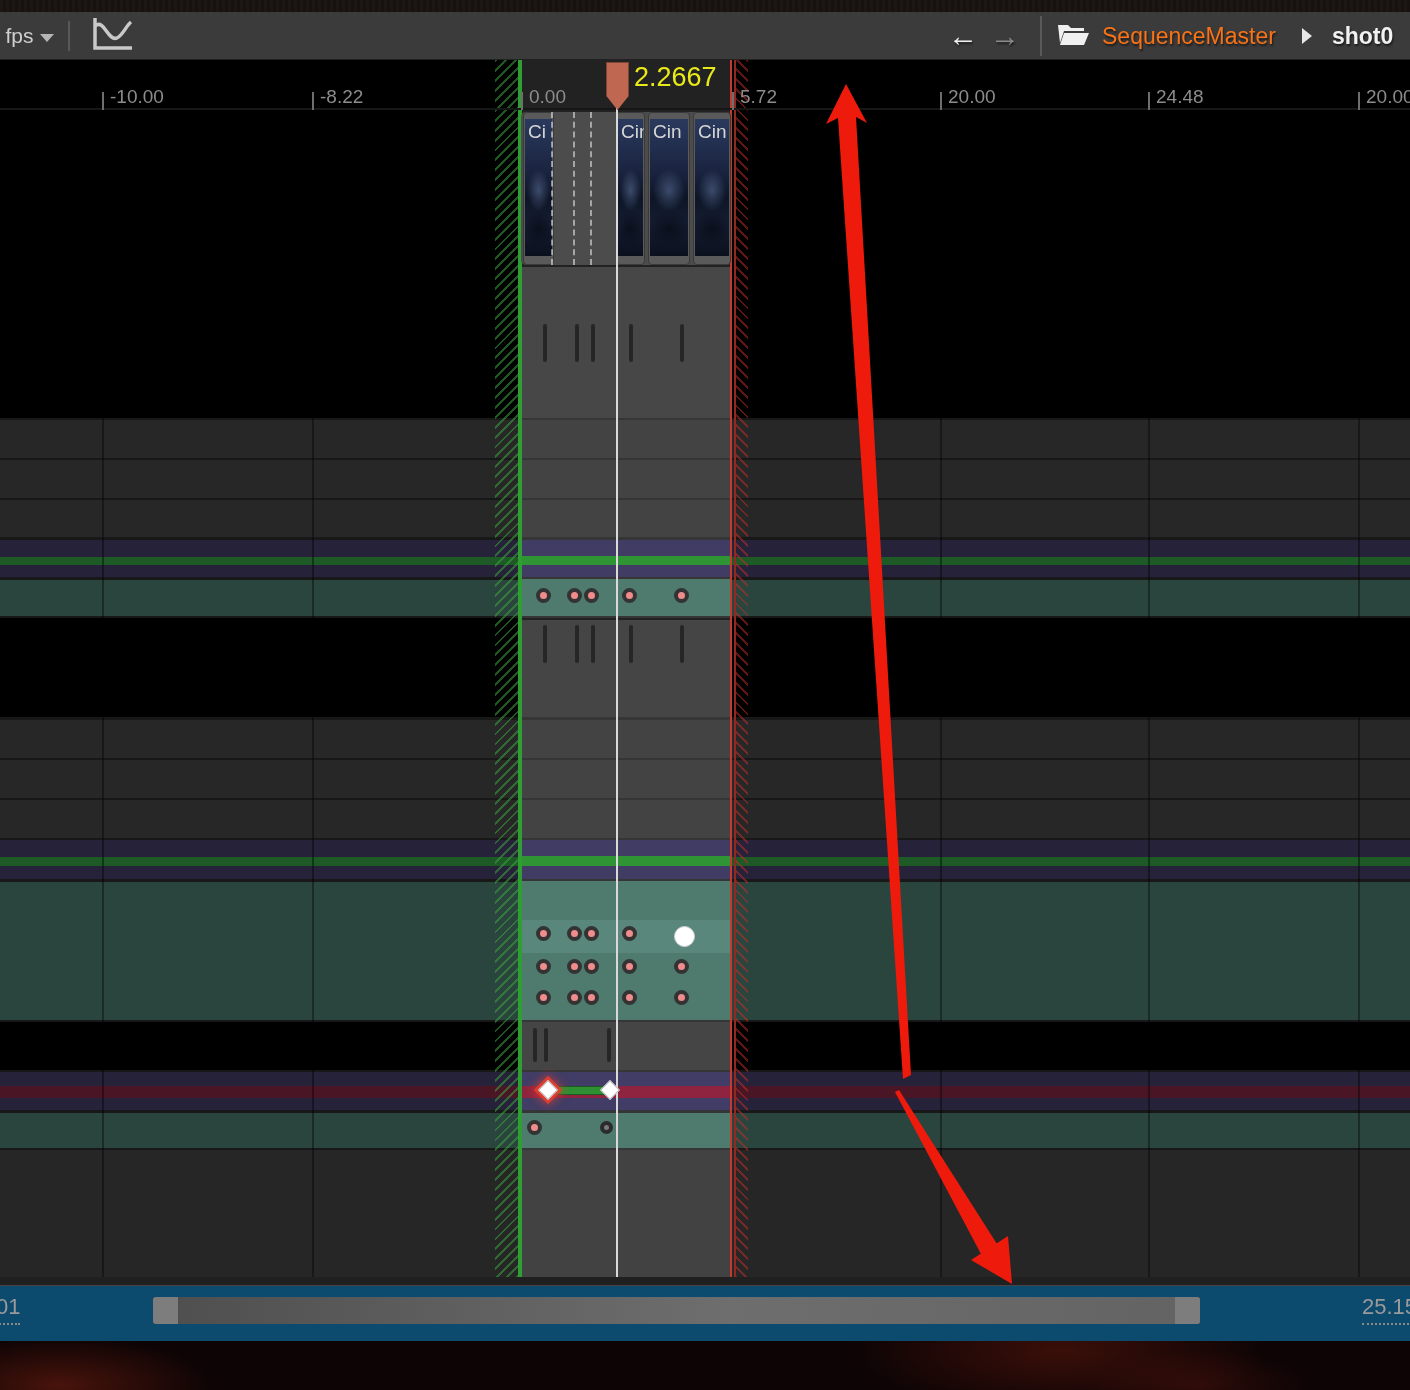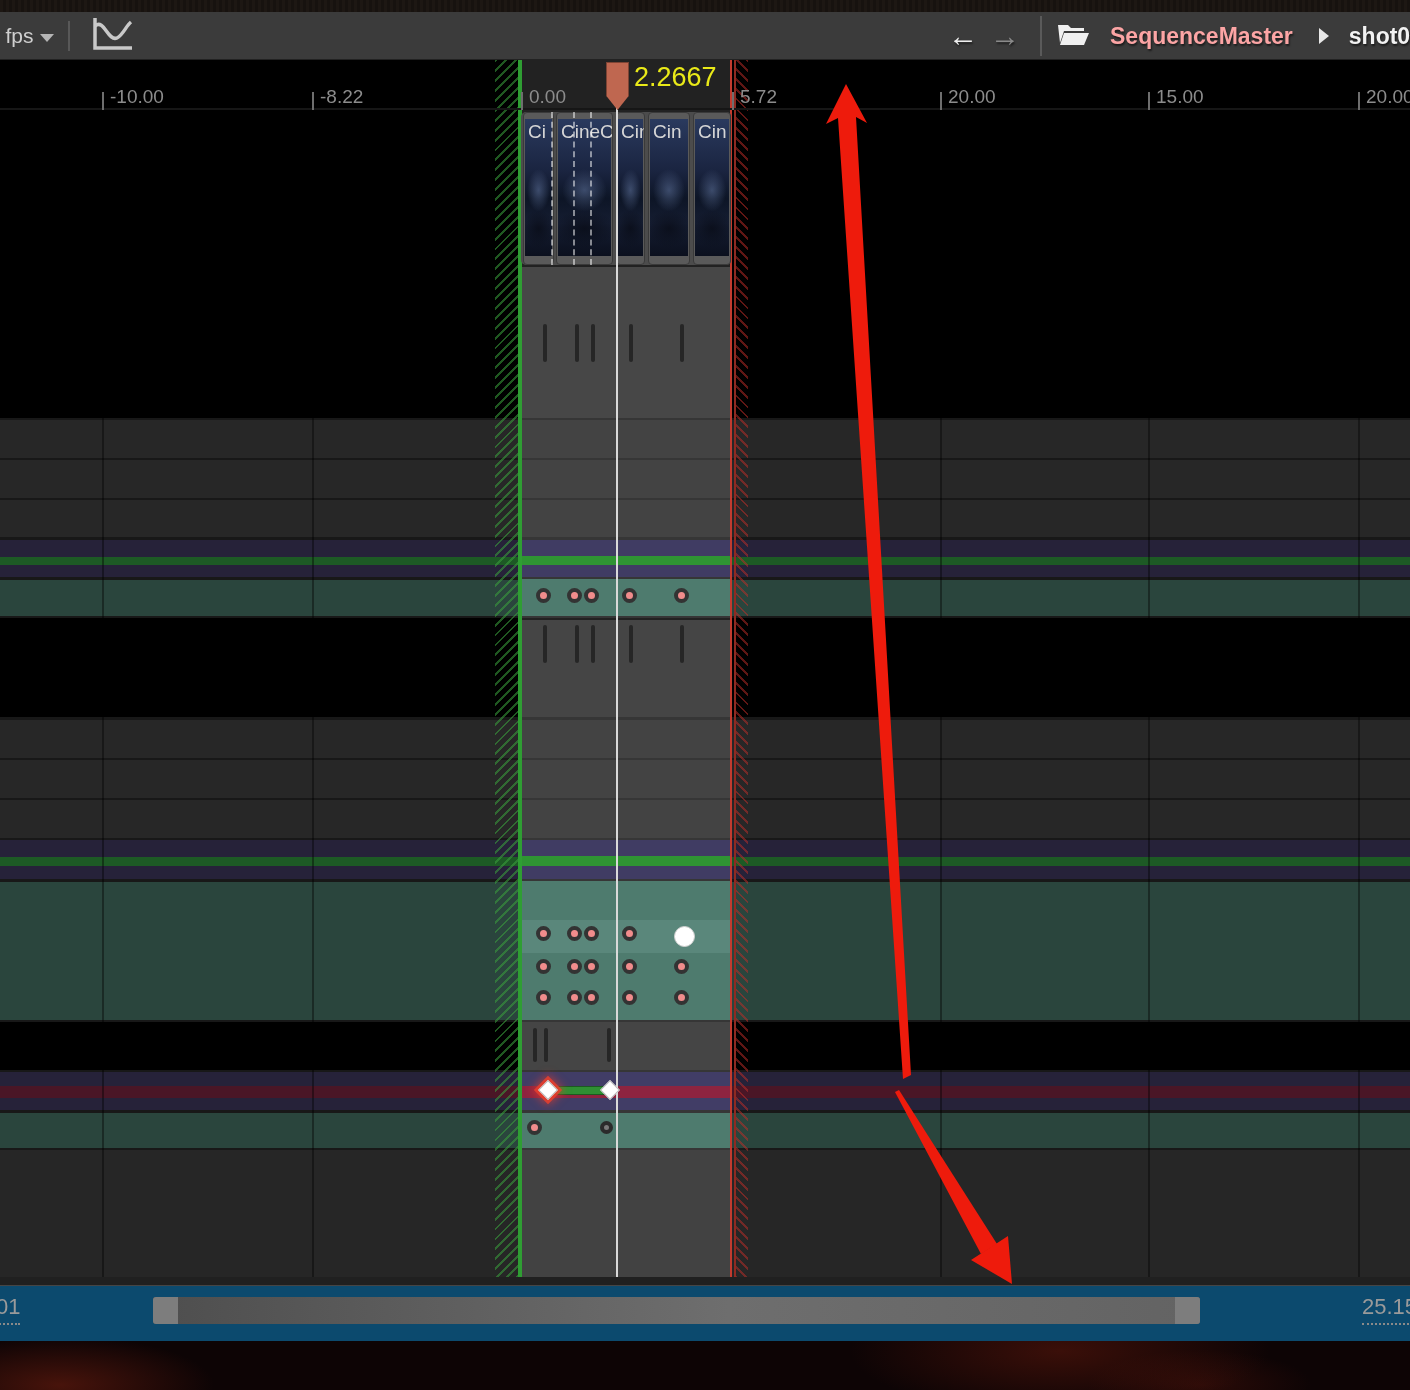--- a/index.html
+++ b/index.html
@@ -18,21 +18,21 @@
   #fps-group{display:flex;align-items:center;margin-left:-12px;color:#cfcfcf;font-size:21px;}
   .caret-down{width:0;height:0;border-left:7px solid transparent;border-right:7px solid transparent;
     border-top:8px solid #b5b5b5;margin-left:6px;margin-top:3px;}
   .tb-sep{width:2px;height:30px;background:#585858;margin:0 14px;}
   .tb-sep2{width:2px;height:40px;background:#5a5a5a;margin:0 14px;}
   #curve-icon{margin-left:6px;}
   .tb-right{position:absolute;left:942px;top:0;height:48px;display:flex;align-items:center;}
   .nav-arrow{font-size:30px;font-weight:bold;line-height:1;margin:0 6px;}
   #back-arrow{color:#efefef;text-shadow:1px 2px 2px rgba(0,0,0,.5);}
   #fwd-arrow{color:#8a8a8a;text-shadow:1px 2px 2px rgba(0,0,0,.5);}
-  #seq-title{color:#fca5a5;font-size:23px;font-weight:bold;margin-left:20px;
+  #seq-title{color:#f97316;font-size:23px;font-weight:normal;margin-left:12px;
     text-shadow:1px 2px 2px rgba(0,0,0,.55);white-space:nowrap;}
   .crumb-caret{width:0;height:0;border-top:8px solid transparent;border-bottom:8px solid transparent;
     border-left:10px solid #e8e8e8;margin:0 20px 0 26px;}
   #shot-title{color:#f2f2f2;font-size:23px;font-weight:bold;white-space:nowrap;
     text-shadow:1px 2px 2px rgba(0,0,0,.55);}
 
   
   #timeline{position:absolute;left:0;top:60px;width:1410px;height:1225px;background:#000000;overflow:hidden;}
   .band{position:absolute;left:0;width:1410px;}
   .sep{position:absolute;left:0;width:1410px;height:2px;background:#181818;}
@@ -229,33 +229,29 @@
         <div class="ruler-label" style="left: 110px;">-10.00</div>
         <div class="ruler-tick" style="left: 312px;"></div>
         <div class="ruler-label" style="left: 320px;">-8.22</div>
         <div class="ruler-tick" style="left: 521px;"></div>
         <div class="ruler-label" style="left: 529px;">0.00</div>
         <div class="ruler-tick" style="left: 732px;"></div>
         <div class="ruler-label" style="left: 740px;">5.72</div>
         <div class="ruler-tick" style="left: 940px;"></div>
         <div class="ruler-label" style="left: 948px;">20.00</div>
         <div class="ruler-tick" style="left: 1148px;"></div>
-        <div class="ruler-label" style="left: 1156px;">15.00</div>
+        <div class="ruler-label" style="left: 1156px;">24.48</div>
         <div class="ruler-tick" style="left: 1358px;"></div>
         <div class="ruler-label" style="left: 1366px;">20.00</div>
       </div>
 
     <div id="cam-track">
         <div class="cam-section" style="left: 2px; width: 31px;">
           <div class="cam-thumb"></div>
           <div class="cam-label">Ci</div>
-        </div>
-        <div class="cam-section" style="left: 35px; width: 57px;">
-          <div class="cam-thumb"></div>
-          <div class="cam-label">CineC</div>
         </div>
         <div class="cam-section" style="left: 95px; width: 29px;">
           <div class="cam-thumb"></div>
           <div class="cam-label">Cin</div>
         </div>
         <div class="cam-section" style="left: 127px; width: 42px;">
           <div class="cam-thumb"></div>
           <div class="cam-label">Cin</div>
         </div>
         <div class="cam-section" style="left: 172px; width: 38px;">

